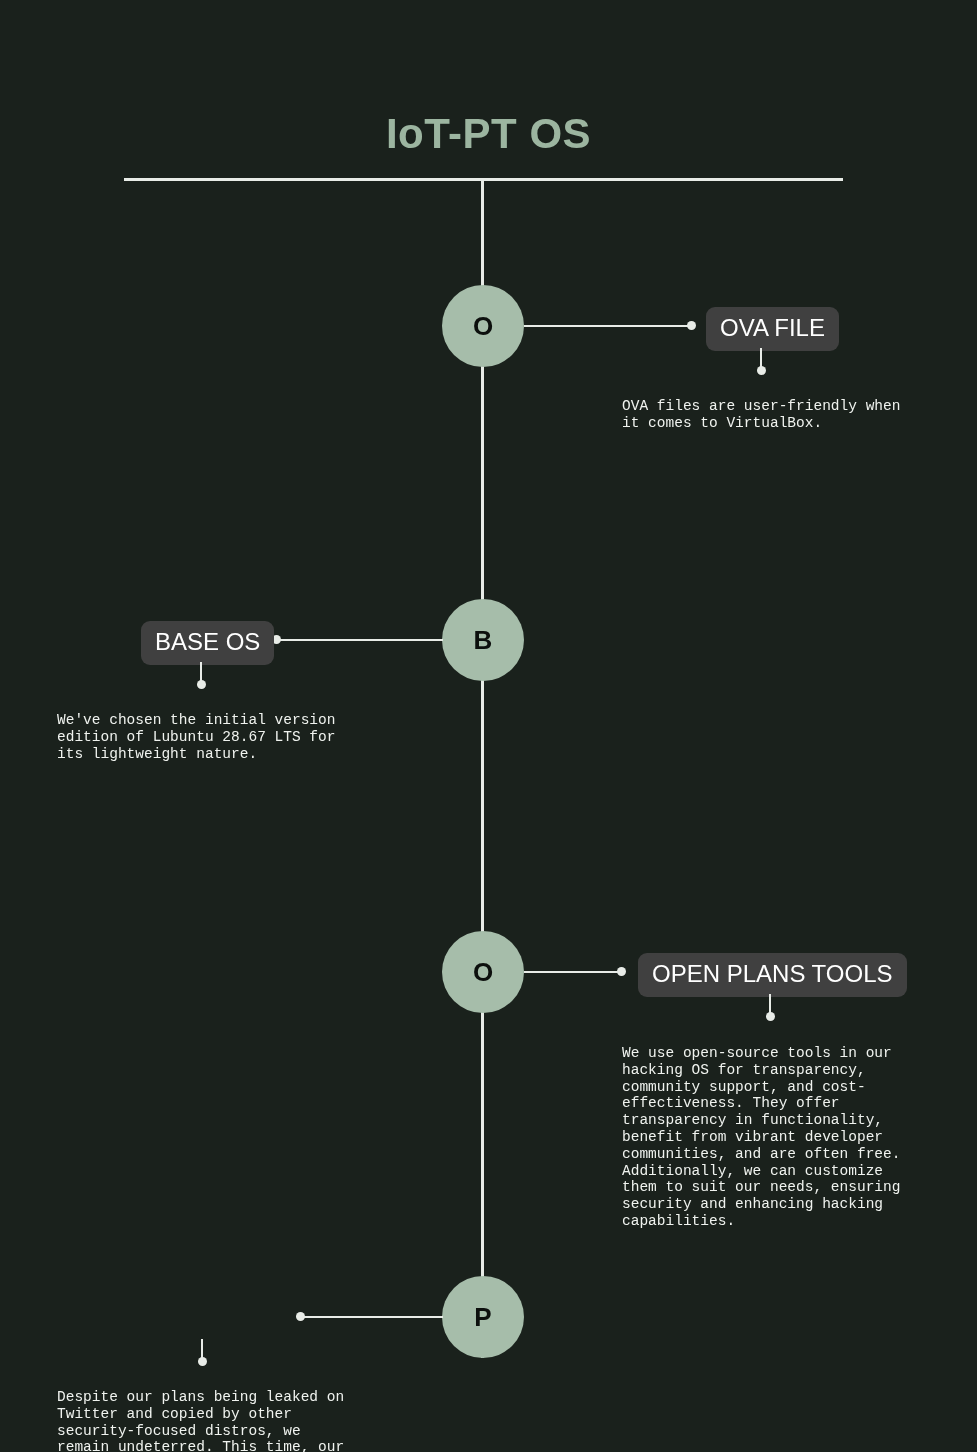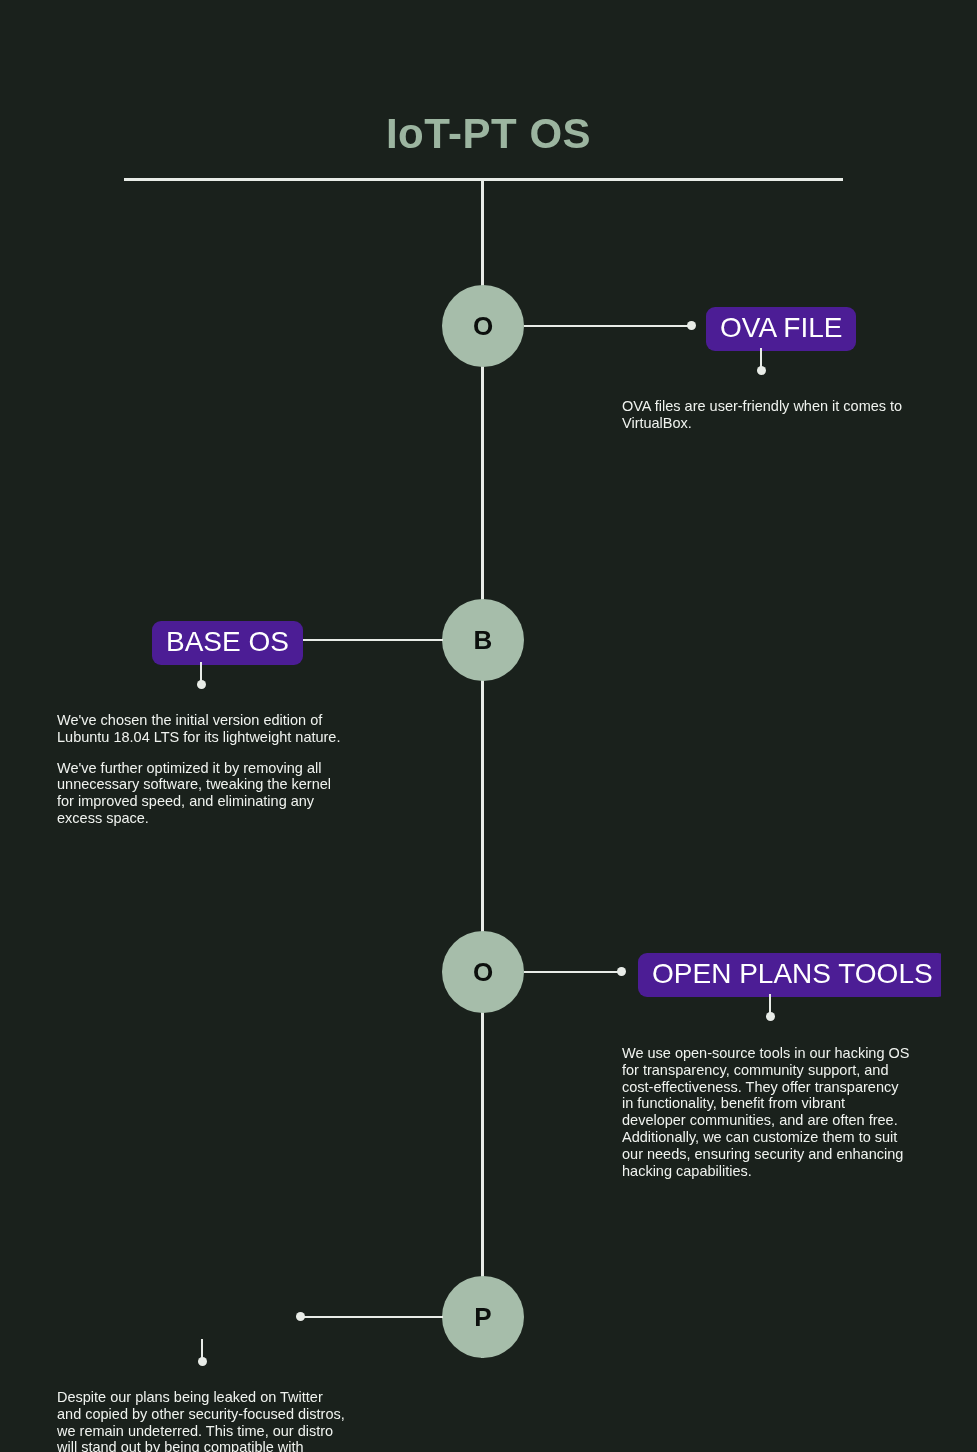--- a/index.html
+++ b/index.html
@@ -74,24 +74,24 @@
     position: absolute;
     width: 9px;
     height: 9px;
     border-radius: 50%;
     background: #e8ece7;
   }
 
   
   .chip {
     position: absolute;
-    background: #4c1d95;
+    background: #404040;
     border-radius: 9px;
     color: #ffffff;
-    font-size: 28px;
+    font-size: 24px;
     font-weight: 500;
     padding: 7px 14px 9px 14px;
     white-space: nowrap;
     line-height: 28px;
   }
 
   
   .stem {
     position: absolute;
     width: 2px;
@@ -108,20 +108,21 @@
   
   .body-text {
     position: absolute;
     color: #f0f3ef;
     font-size: 14.5px;
     line-height: 16.8px;
     width: 290px;
   }
   .body-text p {
     margin: 0 0 14px 0;
+    font-family: Liberation Mono, monospace;
   }
   .body-text p:last-child {
     margin-bottom: 0;
   }
 </style>
 </head>
 <body>
 
 <div class="page">
 
@@ -140,26 +141,25 @@
   <div class="stem-dot" style="left:757px; top:320px;"></div>
   <div class="body-text" style="left:622px; top:352px;">
     <p>OVA files are user-friendly when it comes to VirtualBox.</p>
   </div>
 
   <div class="node" style="left:442px; top:553px;">
     <span>B</span>
   </div>
   <div class="connector" style="left:277px; top:593px; width:166px;"></div>
   <div class="connector-dot" style="left:272px; top:589px;"></div>
-  <div class="chip" style="left:152px; top:575px;">BASE OS</div>
+  <div class="chip" style="left:141px; top:575px;">BASE OS</div>
   <div class="stem" style="left:200px; top:616px; height:24px;"></div>
   <div class="stem-dot" style="left:197px; top:634px;"></div>
   <div class="body-text" style="left:57px; top:666px;">
-    <p>We've chosen the initial version edition of Lubuntu 18.04 LTS for its lightweight nature.</p>
-    <p>We've further optimized it by removing all unnecessary software, tweaking the kernel for improved speed, and eliminating any excess space.</p>
+    <p>We've chosen the initial version edition of Lubuntu 28.67 LTS for its lightweight nature.</p>
   </div>
 
   <div class="node" style="left:442px; top:885px;">
     <span>O</span>
   </div>
   <div class="connector" style="left:524px; top:925px; width:96px;"></div>
   <div class="connector-dot" style="left:617px; top:921px;"></div>
   <div class="chip" style="left:638px; top:907px;">OPEN PLANS TOOLS</div>
   <div class="stem" style="left:769px; top:948px; height:24px;"></div>
   <div class="stem-dot" style="left:766px; top:966px;"></div>

